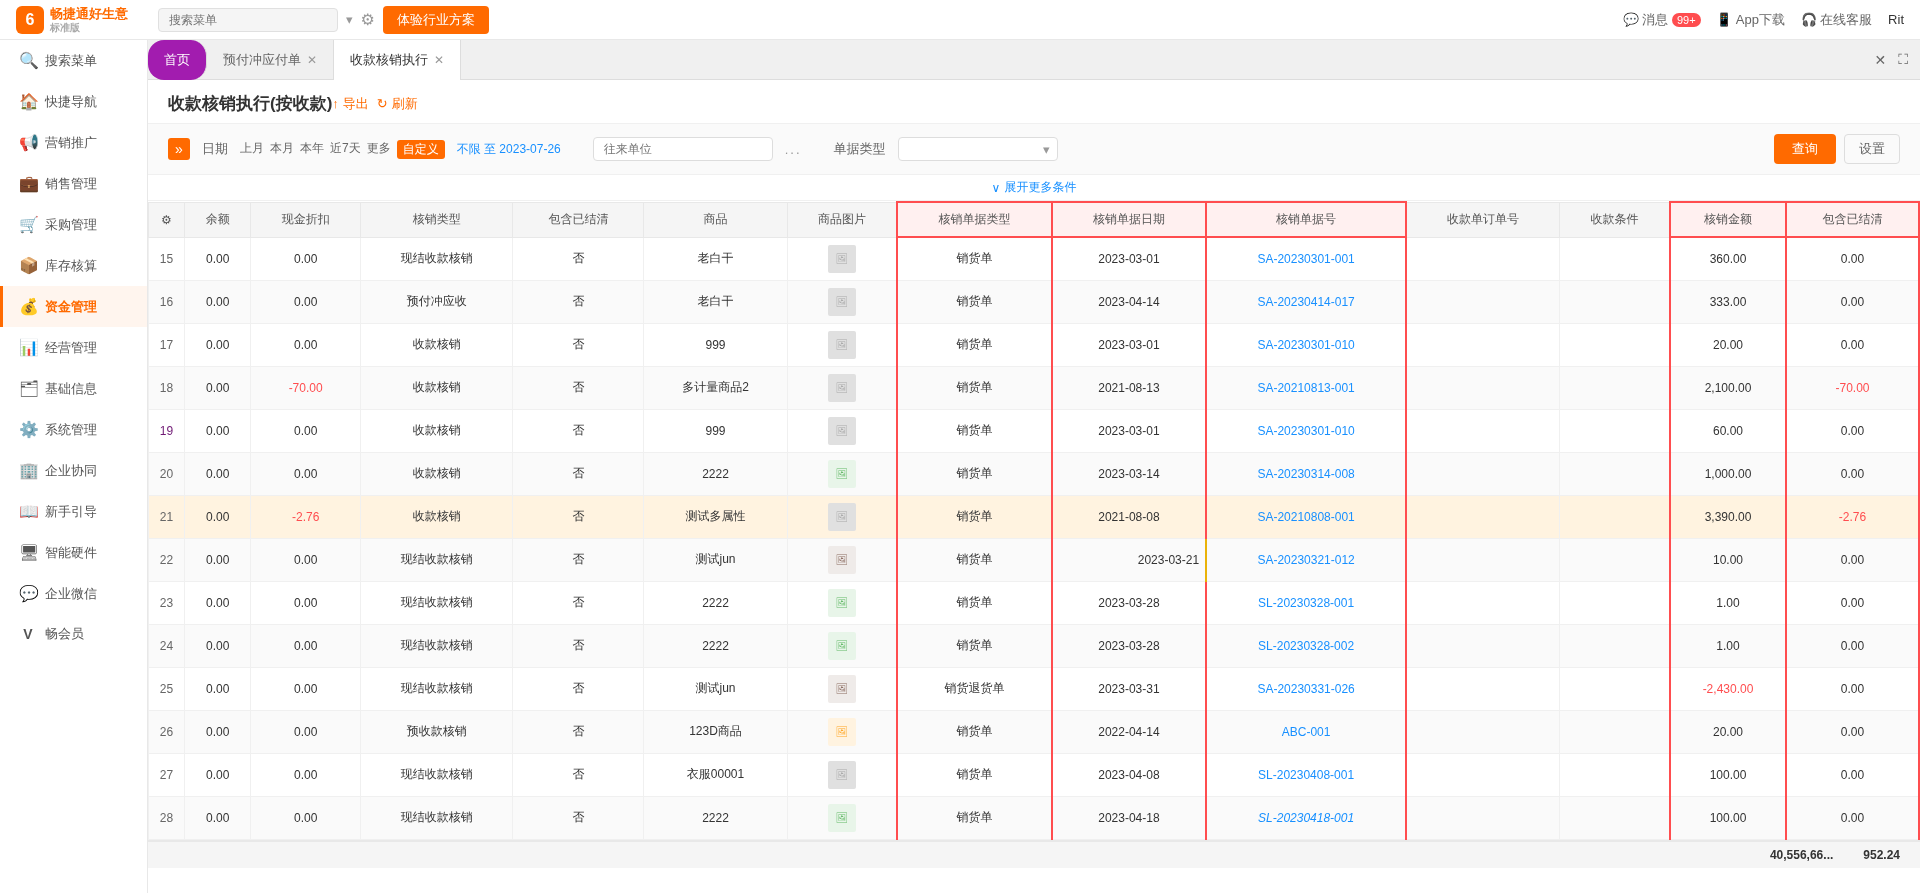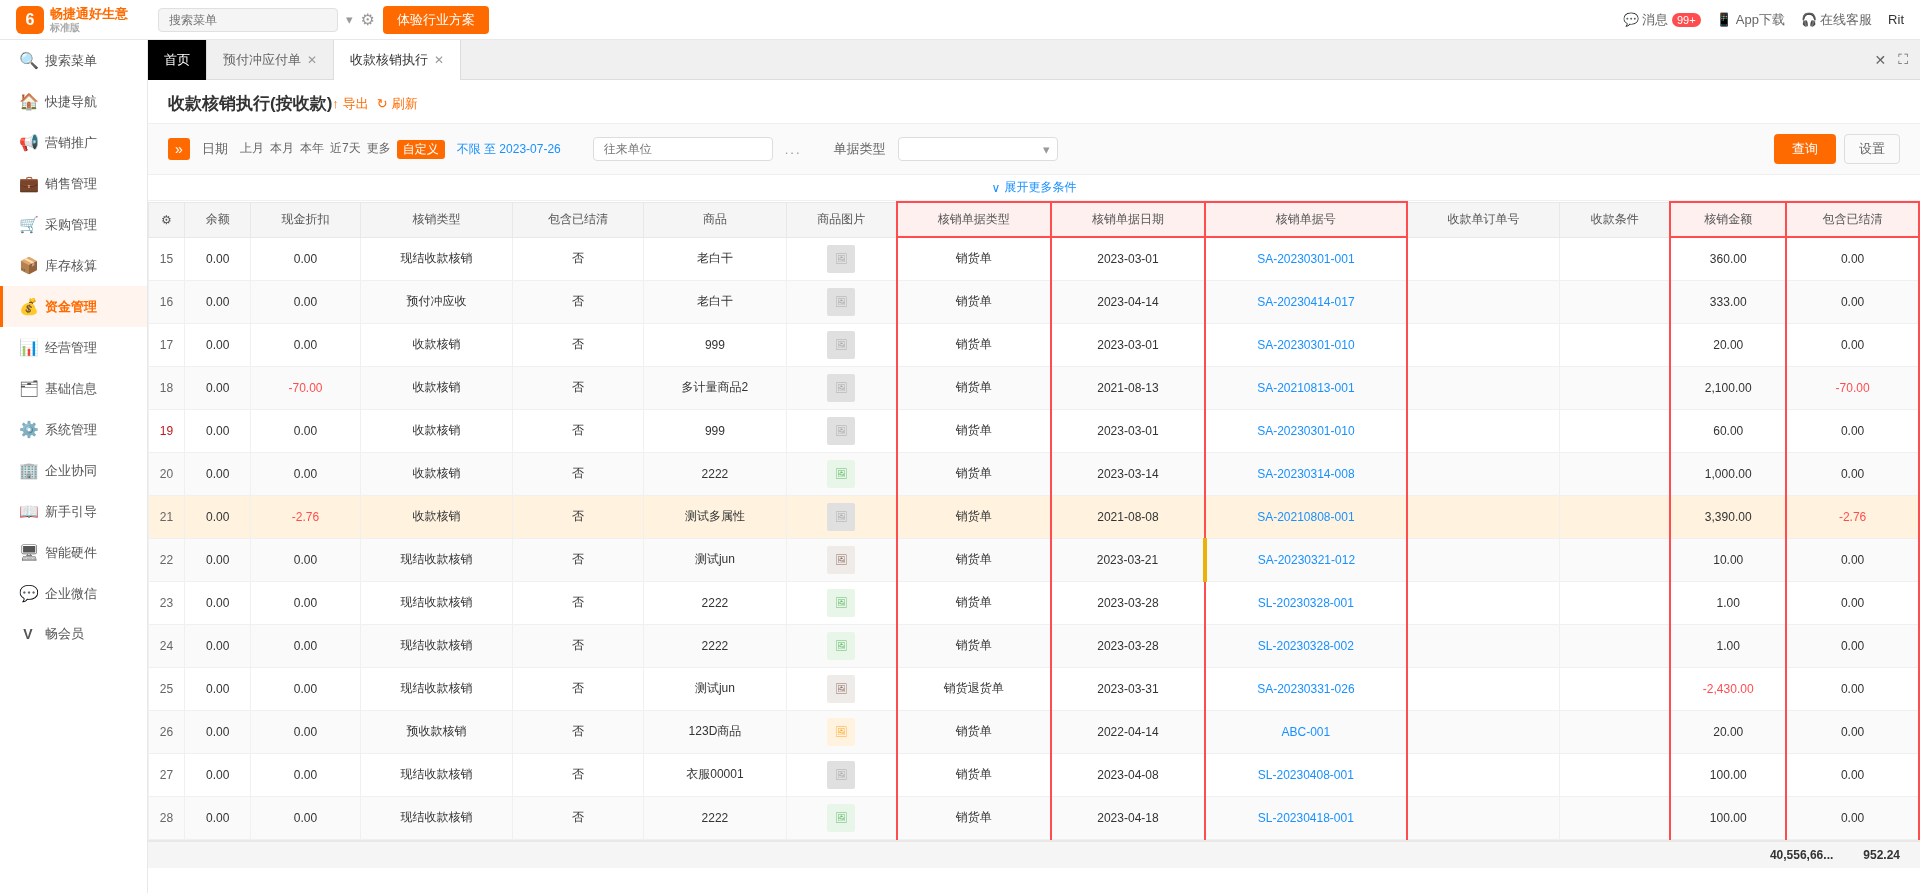--- a/index.html
+++ b/index.html
@@ -45,21 +45,21 @@
     .sidebar-icon { font-size: 16px; width: 18px; text-align: center; }
 
     
     .main { flex: 1; display: flex; flex-direction: column; overflow: hidden; }
 
     
     .tabs { display: flex; align-items: center; background: #f0f0f0; border-bottom: 1px solid #ddd; height: 40px; }
     .tab { display: flex; align-items: center; gap: 6px; padding: 0 16px; height: 40px; cursor: pointer; font-size: 13px; color: #666; border-right: 1px solid #ddd; }
     .tab.active { background: #fff; color: #333; font-weight: 500; }
     .tab-close { color: #999; font-size: 12px; cursor: pointer; }
-    .tab-home { background: #000000; color: #fff; }
+    .tab-home { background: #a21caf; color: #fff; border-radius: 16px; }
 
     
     .page-content { flex: 1; background: #fff; overflow: hidden; display: flex; flex-direction: column; padding: 0; }
     .page-header { display: flex; align-items: center; justify-content: flex-start; padding: 12px 20px 8px; border-bottom: 1px solid #f0f0f0; }
     .page-title { font-size: 17px; font-weight: bold; color: #333; }
     .page-actions { display: flex; gap: 8px; }
     .action-btn { display: flex; align-items: center; gap: 4px; color: #ff6a00; background: none; border: none; cursor: pointer; font-size: 13px; }
 
     
     .filter-bar {
@@ -372,21 +372,21 @@
       <td><span class="product-img">🖼</span></td>
       <td style="border-left:2px solid #ff4d4f;border-right:2px solid #ff4d4f;">销货单</td>
       <td style="border-left:2px solid #ff4d4f;border-right:2px solid #ff4d4f;">2021-08-13</td>
       <td style="border-left:2px solid #ff4d4f;border-right:2px solid #ff4d4f;"><a class="link-text">SA-20210813-001</a></td>
       <td></td>
       <td></td>
       <td style="border-left:2px solid #ff4d4f;border-right:2px solid #ff4d4f;">2,100.00</td>
       <td style="border-left:2px solid #ff4d4f;border-right:2px solid #ff4d4f;color:#ff4d4f;">-70.00</td>
     </tr>
               <tr>
-      <td style="color:#b91c1c;">19</td>
+      <td style="color:#701a75;">19</td>
       <td>0.00</td>
       <td style="">0.00</td>
       <td>收款核销</td>
       <td>否</td>
       <td>999</td>
       <td><span class="product-img">🖼</span></td>
       <td style="border-left:2px solid #ff4d4f;border-right:2px solid #ff4d4f;">销货单</td>
       <td style="border-left:2px solid #ff4d4f;border-right:2px solid #ff4d4f;">2023-03-01</td>
       <td style="border-left:2px solid #ff4d4f;border-right:2px solid #ff4d4f;"><a class="link-text">SA-20230301-010</a></td>
       <td></td>
@@ -428,21 +428,21 @@
     </tr>
               <tr>
       <td style="color:#666;margin-left:32px;">22</td>
       <td>0.00</td>
       <td style="">0.00</td>
       <td>现结收款核销</td>
       <td>否</td>
       <td>测试jun</td>
       <td><span class="product-img brown">🖼</span></td>
       <td style="border-left:2px solid #ff4d4f;border-right:2px solid #ff4d4f;">销货单</td>
-      <td style="border-left:2px solid #ff4d4f;border-right:4px solid #eab308;">2023-03-21</td>
+      <td style="border-left:2px solid #ff4d4f;border-right:2px solid #eab308;text-align:right;">2023-03-21</td>
       <td style="border-left:2px solid #ff4d4f;border-right:2px solid #ff4d4f;"><a class="link-text">SA-20230321-012</a></td>
       <td></td>
       <td></td>
       <td style="border-left:2px solid #ff4d4f;border-right:2px solid #ff4d4f;">10.00</td>
       <td style="border-left:2px solid #ff4d4f;border-right:2px solid #ff4d4f;">0.00</td>
     </tr>
               <tr>
       <td style="color:#666;margin-left:12px;">23</td>
       <td>0.00</td>
       <td style="">0.00</td>
@@ -525,21 +525,21 @@
               <tr>
       <td style="color:#666;">28</td>
       <td>0.00</td>
       <td style="">0.00</td>
       <td>现结收款核销</td>
       <td>否</td>
       <td>2222</td>
       <td><span class="product-img green">🖼</span></td>
       <td style="border-left:2px solid #ff4d4f;border-right:2px solid #ff4d4f;">销货单</td>
       <td style="border-left:2px solid #ff4d4f;border-right:2px solid #ff4d4f;">2023-04-18</td>
-      <td style="border-left:2px solid #eab308;border-right:2px solid #ff4d4f;"><a class="link-text">SL-20230418-001</a></td>
+      <td style="border-left:2px solid #eab308;border-right:2px solid #ff4d4f;font-style:italic;"><a class="link-text">SL-20230418-001</a></td>
       <td></td>
       <td></td>
       <td style="border-left:2px solid #ff4d4f;border-right:2px solid #ff4d4f;">100.00</td>
       <td style="border-left:2px solid #ff4d4f;border-right:2px solid #ff4d4f;">0.00</td>
     </tr>
             </tbody>
         </table>
 
         <div class="table-footer">
           <span>

